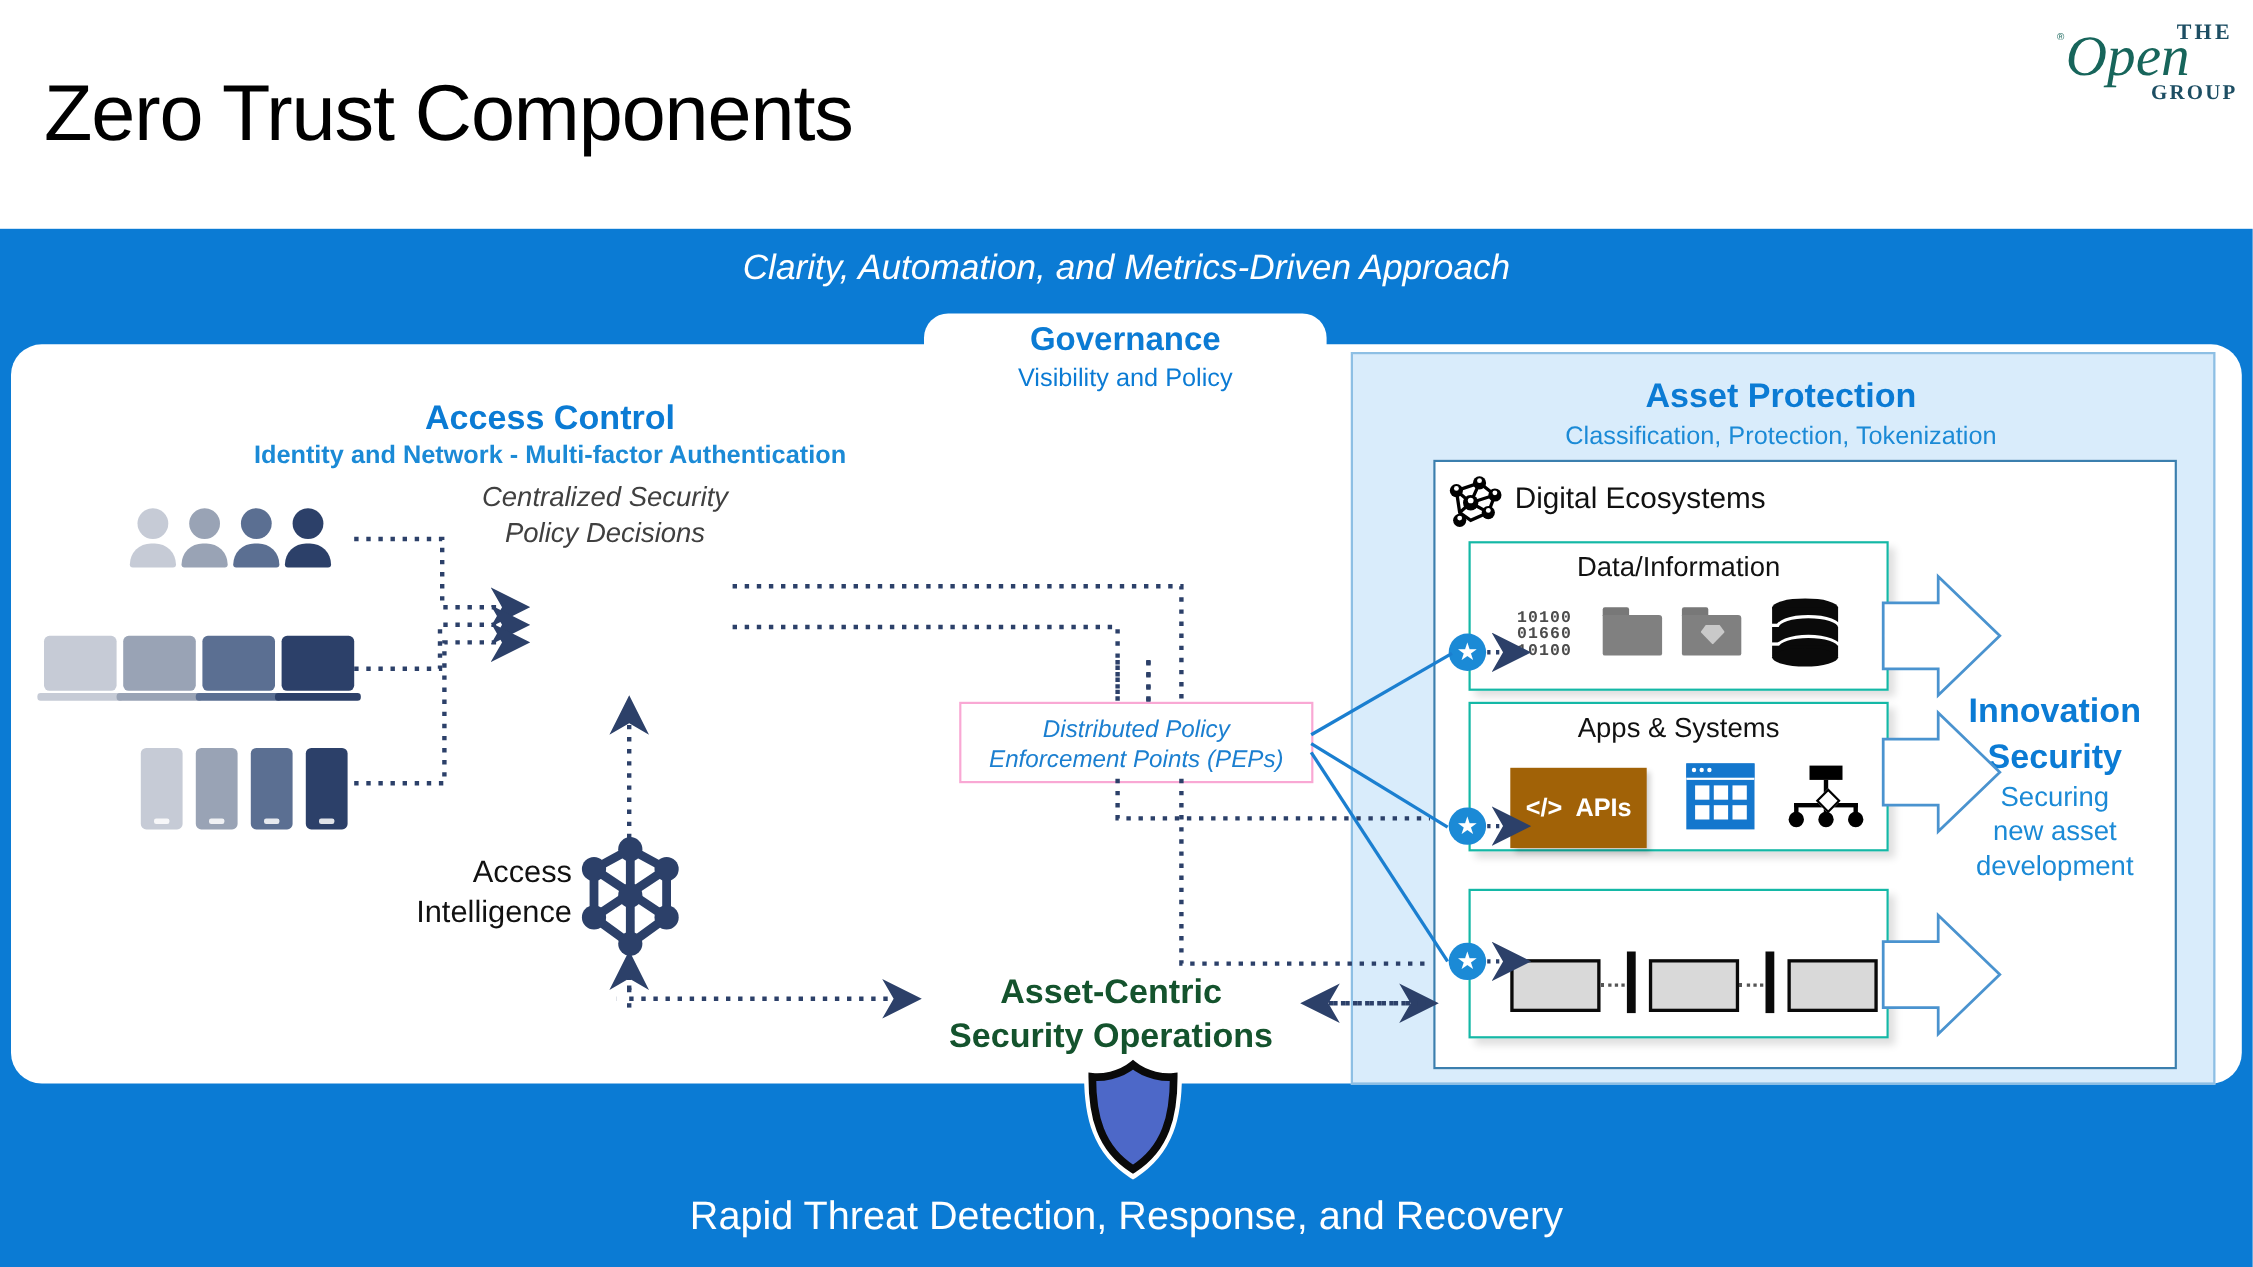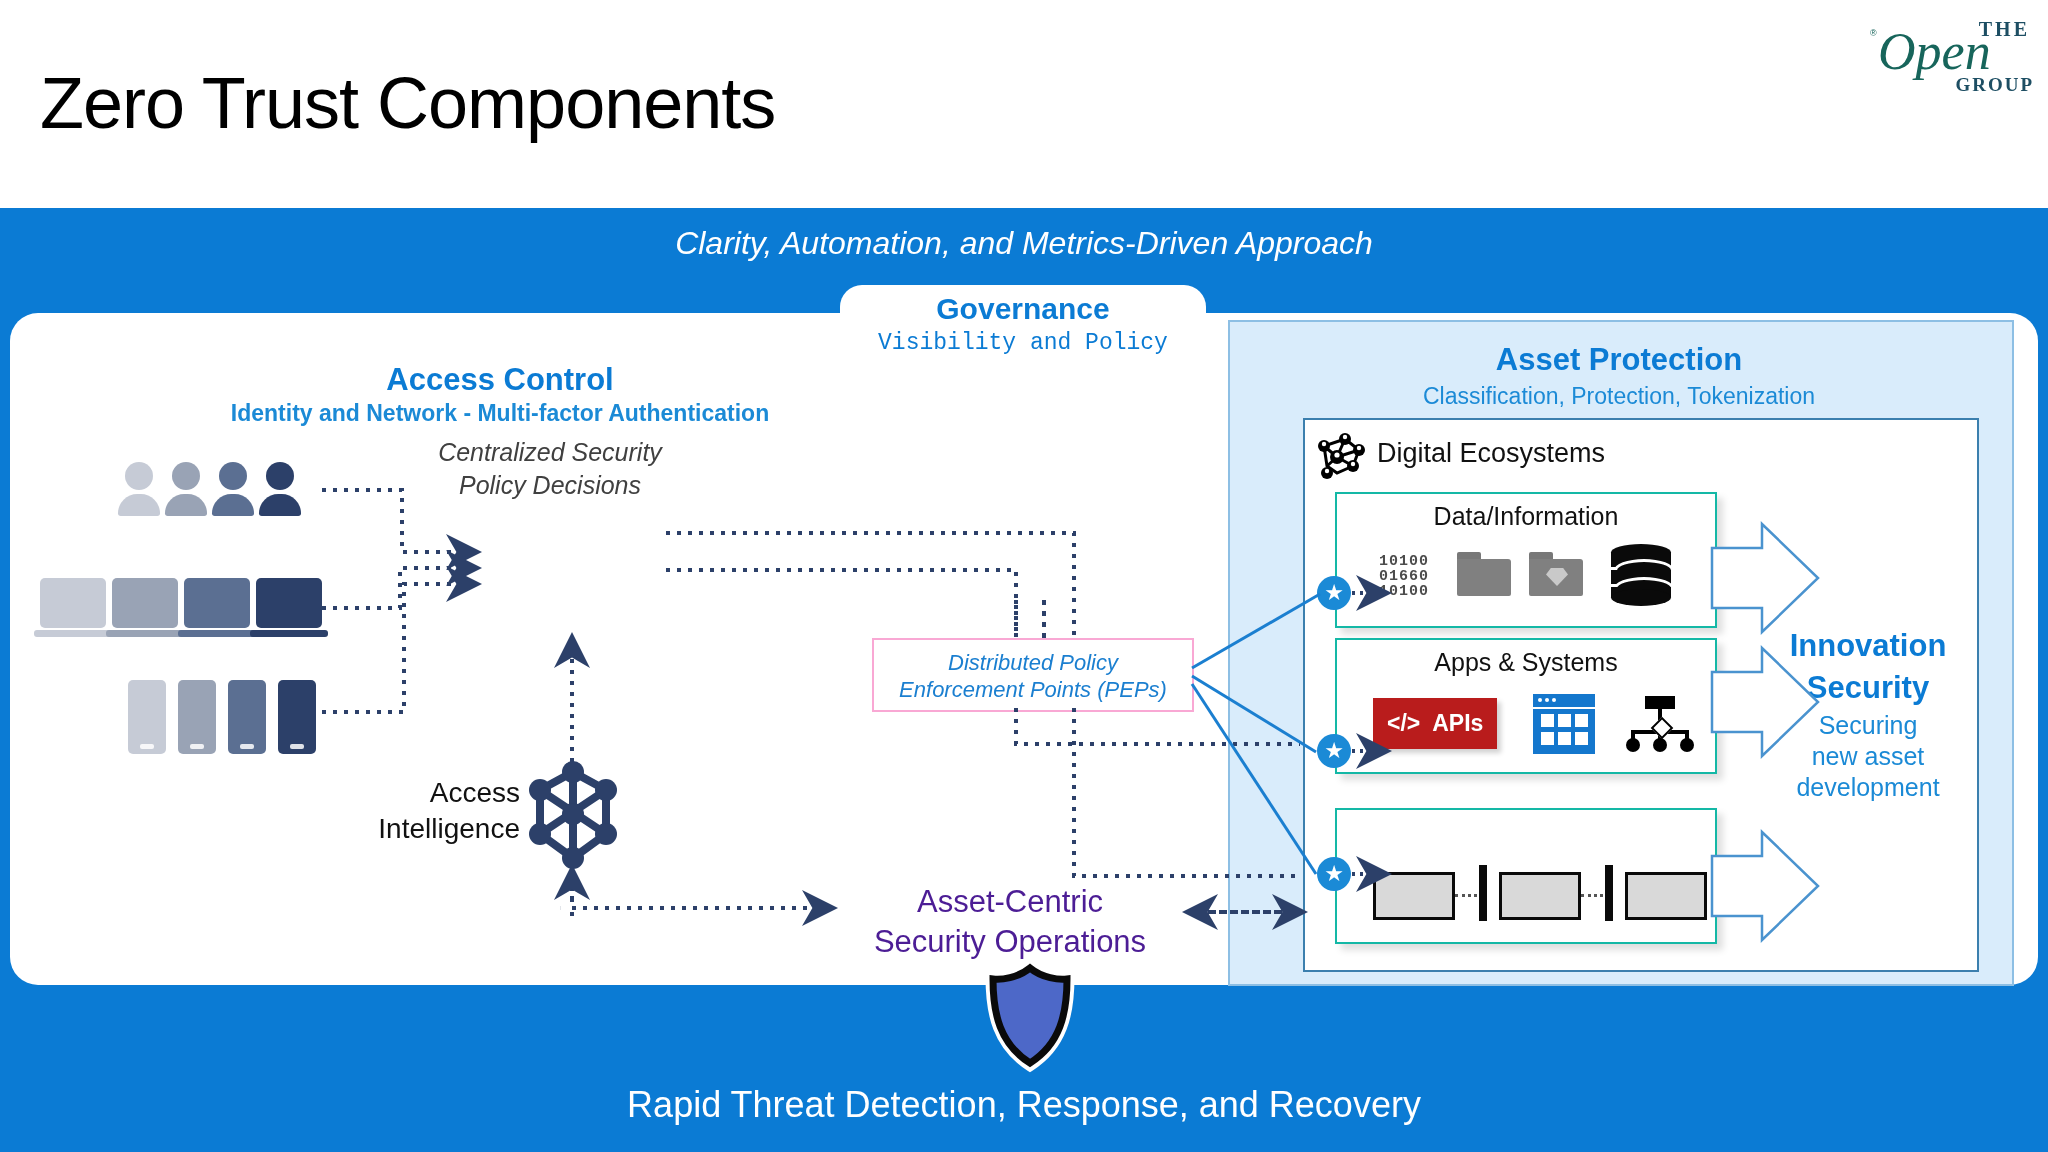--- a/index.html
+++ b/index.html
@@ -22,21 +22,21 @@
   
   #blue-band{left:0;top:208px;width:2048px;height:944px;background:#0b7bd4;}
   #top-tagline{left:0;top:225px;width:2048px;font-size:32px;font-style:italic;color:#fff;}
   #bottom-tagline{left:0;top:1084px;width:2048px;font-size:36px;color:#fff;}
 
   
   #white-panel{left:10px;top:313px;width:2028px;height:672px;background:#fff;border-radius:28px;}
   #governance-tab{left:840px;top:285px;width:366px;height:60px;background:#fff;
        border-radius:22px 22px 0 0;}
   #governance-title{left:840px;top:292px;width:366px;font-size:30px;font-weight:bold;color:#0b7bd4;}
-  #governance-sub{left:840px;top:330px;width:366px;font-size:23px;color:#0b7bd4;font-family:Liberation Mono, monospace;}
+  #governance-sub{left:840px;top:330px;width:366px;font-size:23px;color:#0b7bd4;}
 
   
   #ac-title{left:280px;top:362px;width:440px;font-size:31px;font-weight:bold;color:#0b7bd4;}
   #ac-sub{left:220px;top:400px;width:560px;font-size:23px;color:#1b8ad6;white-space:nowrap;font-weight:bold;}
   #ac-note{left:380px;top:436px;width:340px;font-size:25px;font-style:italic;color:#404040;line-height:33px;}
 
   
   .icon-row{position:absolute;}
   .person{position:absolute;width:42px;height:52px;}
   .person .head{position:absolute;left:7px;top:0;width:28px;height:28px;border-radius:50%;}
@@ -56,21 +56,21 @@
   
   #ti-label{left:300px;top:775px;width:220px;font-size:28px;color:#111;line-height:36px;text-align:right;}
   #ti-icon{left:518px;top:762px;width:110px;height:112px;}
 
   
   #pep-box{left:872px;top:638px;width:318px;height:70px;border:2px solid #f9a8d4;background:#fff;}
   #pep-box .t{position:absolute;left:0;top:9px;width:100%;font-size:22px;font-style:italic;
        color:#1b7fd0;line-height:27px;}
 
   
-  #acso{left:800px;top:882px;width:420px;font-size:31px;font-weight:normal;color:#4c1d95;line-height:40px;}
+  #acso{left:800px;top:882px;width:420px;font-size:31px;font-weight:bold;color:#14532d;line-height:40px;}
   #shield{left:985px;top:962px;width:90px;height:108px;}
 
   
   #ap-panel{left:1228px;top:320px;width:782px;height:662px;background:#d9ecfb;border:2px solid #8dbfe4;}
   #ap-title{left:1228px;top:342px;width:782px;font-size:31px;font-weight:bold;color:#0b7bd4;}
   #ap-sub{left:1228px;top:383px;width:782px;font-size:23px;color:#1b8ad6;}
 
   #de-box{left:1303px;top:418px;width:672px;height:550px;background:#fff;border:2px solid #3b7fae;}
   #de-icon{position:absolute;left:10px;top:12px;width:52px;height:48px;}
   #de-label{position:absolute;left:72px;top:18px;font-size:27px;color:#111;}
@@ -86,22 +86,22 @@
   .folder{position:absolute;width:54px;height:44px;}
   .folder .tab{position:absolute;left:0;top:0;width:24px;height:8px;background:#787878;border-radius:2px 2px 0 0;}
   .folder .bd{position:absolute;left:0;top:7px;width:54px;height:37px;background:#808080;border-radius:0 3px 2px 2px;}
   .gem{position:absolute;left:17px;top:16px;width:22px;height:18px;background:#c9c9c9;
        clip-path:polygon(50% 100%,0 36%,22% 0,78% 0,100% 36%);}
   .db{position:absolute;width:60px;height:62px;}
   .db .e{position:absolute;left:0;width:60px;height:17px;border-radius:50%;background:#0a0a0a;}
   .db .m{position:absolute;left:0;width:60px;background:#0a0a0a;}
 
   
-  .apis{position:absolute;background:#b91c1c;color:#fff;font-size:23px;font-weight:bold;
-       padding:12px 14px;box-shadow:4px 4px 5px rgba(0,0,0,.18);}
+  .apis{position:absolute;background:#a16207;color:#fff;font-size:23px;font-weight:bold;
+       padding:23px 14px;box-shadow:4px 4px 5px rgba(0,0,0,.18);}
   .win{position:absolute;width:62px;height:60px;background:#1477cd;}
   .win .tb{position:absolute;left:0;top:0;width:62px;height:13px;background:#1477cd;border-bottom:2px solid #fff;}
   .win .d{position:absolute;top:4px;width:4px;height:4px;border-radius:50%;background:#fff;}
   .win .g{position:absolute;width:13px;height:13px;background:#fff;}
   .org{position:absolute;width:64px;height:56px;}
   .org .top{position:absolute;left:18px;top:0;width:30px;height:13px;background:#000;}
   .org .vl{position:absolute;background:#000;}
   .org .nd{position:absolute;width:14px;height:14px;border-radius:50%;background:#000;bottom:0;}
   .org .dia{position:absolute;left:27px;top:24px;width:12px;height:12px;background:#fff;
        border:2px solid #000;transform:rotate(45deg);}

